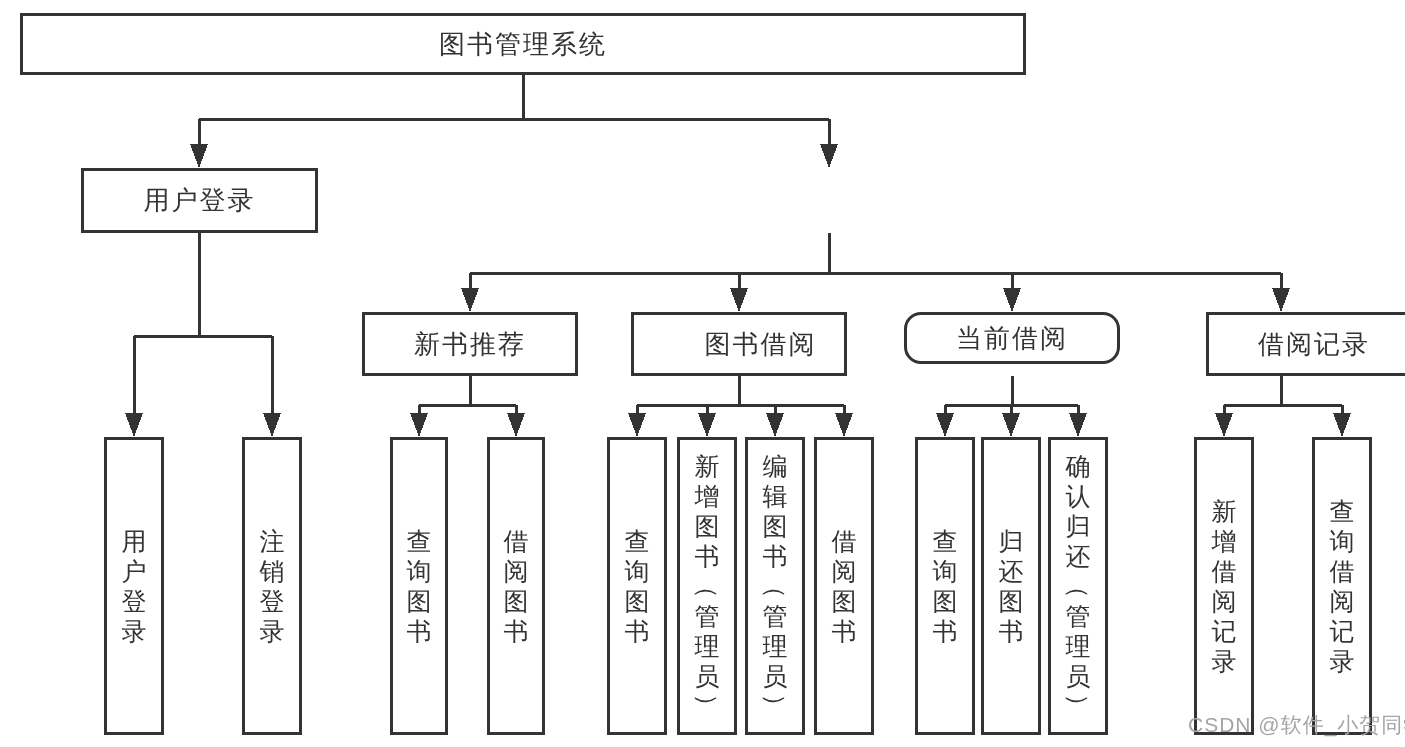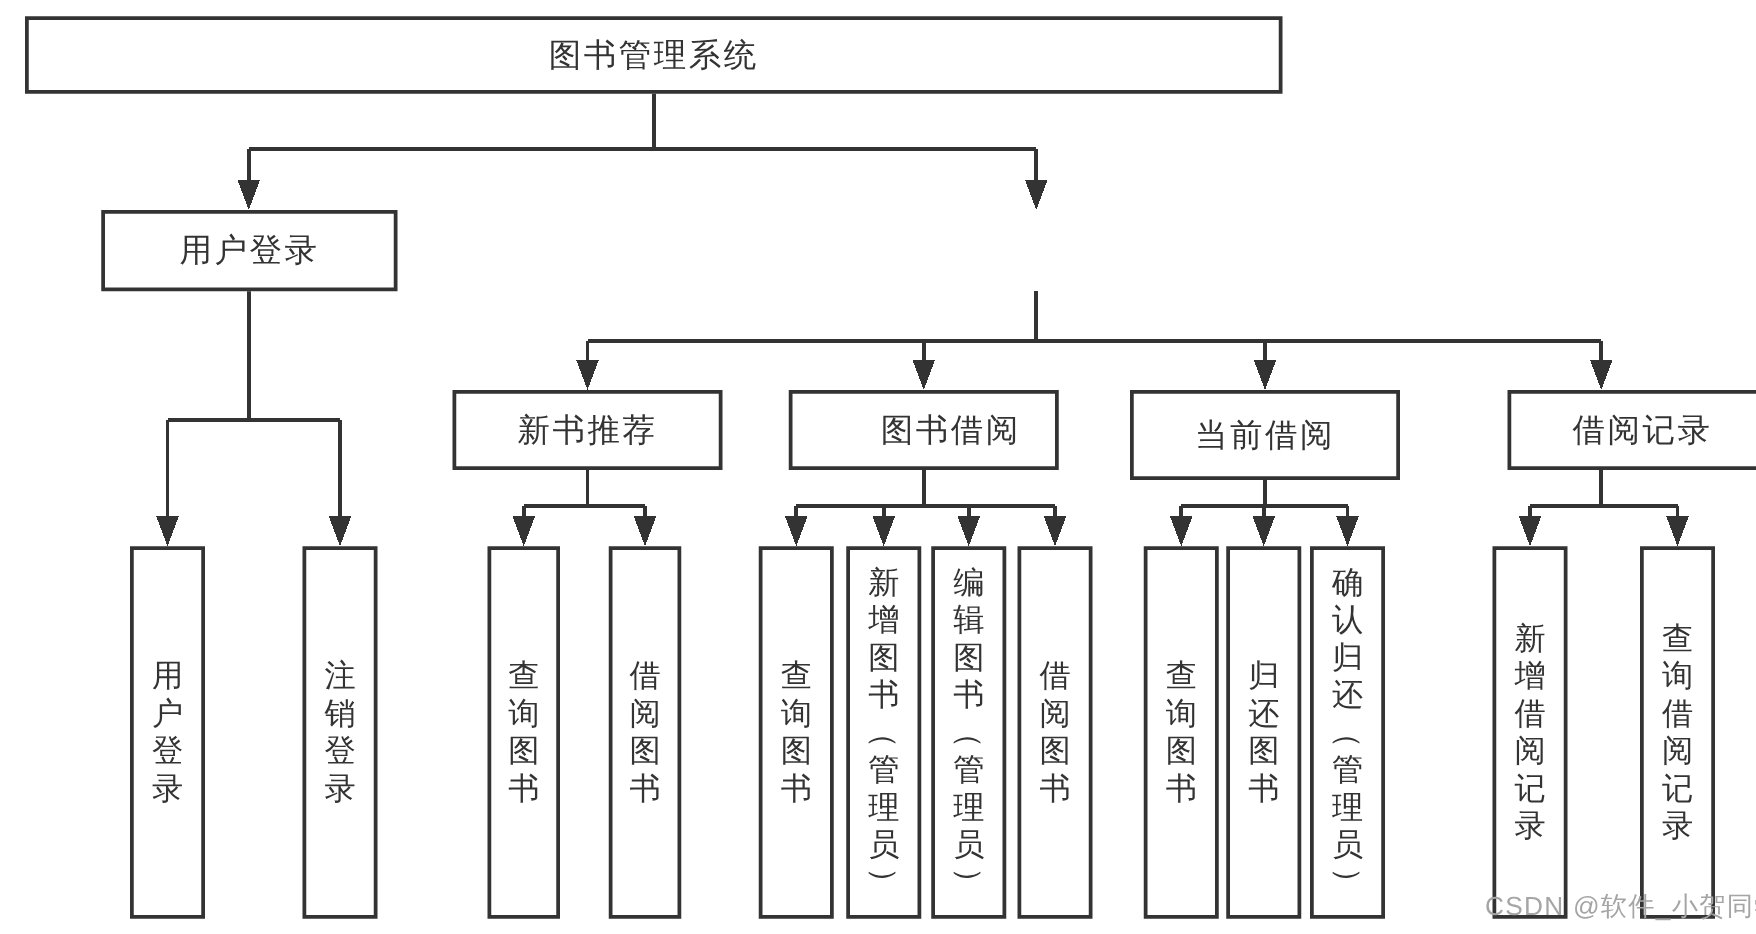--- a/index.html
+++ b/index.html
@@ -141,21 +141,21 @@
   <div class="node" style="left:81px; top:168px; width:237px; height:65px;">
     <span class="lbl">用户登录</span>
   </div>
 
   <div class="node" style="left:362px; top:312px; width:216px; height:64px;">
     <span class="lbl">新书推荐</span>
   </div>
   <div class="node" style="left:631px; top:312px; width:216px; height:64px;padding-left:43px;">
     <span class="lbl">图书借阅</span>
   </div>
-  <div class="node" style="left:904px; top:312px; width:216px; height:72px;">
+  <div class="node" style="left:904px; top:312px; width:216px; height:52px;border-radius:17px;">
     <span class="lbl">当前借阅</span>
   </div>
   <div class="node" style="left:1173px; top:312px; width:216px; height:64px;margin-left:33px;">
     <span class="lbl">借阅记录</span>
   </div>
 
   <div class="node leaf" style="left:104px; top:437px; width:60px; height:298px;">
     <div class="vtext">
         <span>用</span>
         <span>户</span>

